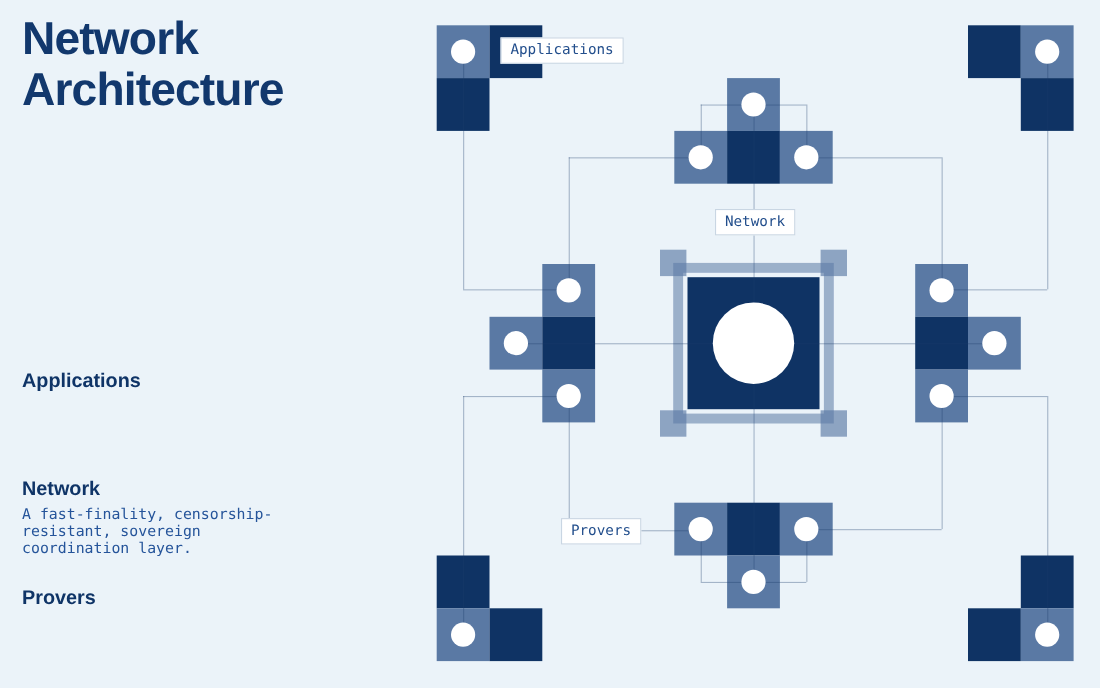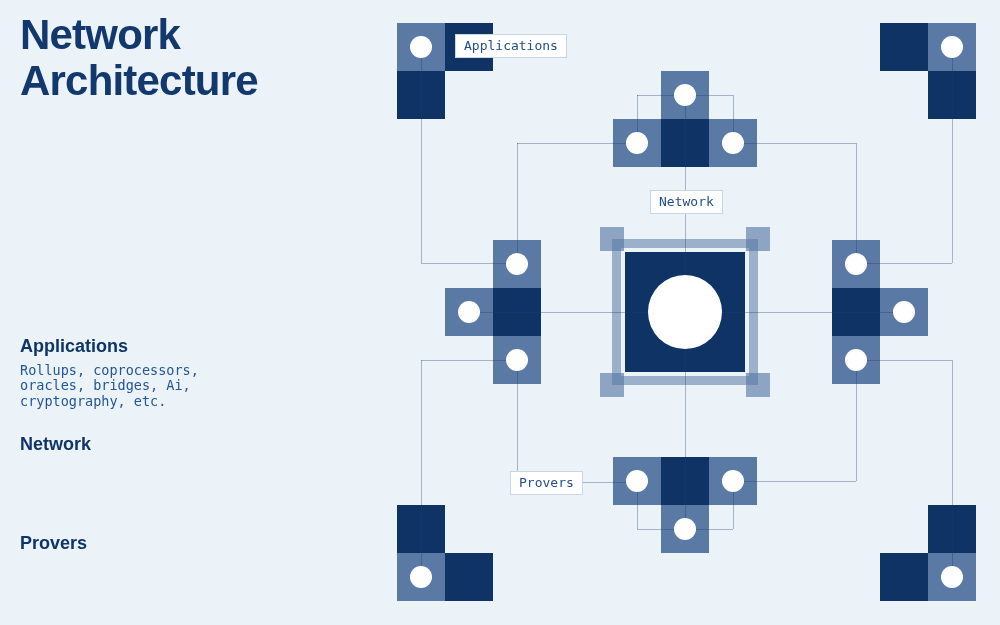--- a/index.html
+++ b/index.html
@@ -36,27 +36,27 @@
 </style>
 </head>
 <body>
 
 <div class="page">
   <h1 class="page-title">Network
 Architecture</h1>
 
   <section class="legend-item" style="top:337px">
     <h3>Applications</h3>
-    <p>Rollups, coprocessors,
-oracles, bridges, Ai,
-cryptography, etc.</p>
   </section>
 
   <section class="legend-item" style="top:435px">
     <h3>Network</h3>
+    <p>A fast-finality, censorship-
+resistant, sovereign
+coordination layer.</p>
   </section>
 
   <section class="legend-item" style="top:534px">
     <h3>Provers</h3>
   </section>
 
   <div class="diagram">
       <div class="sq" style="left: 397px; top: 23px; width: 48px; height: 48px; background: rgb(90, 121, 164); z-index: 1;"></div>
       <div class="sq" style="left: 445px; top: 23px; width: 48px; height: 48px; background: rgb(15, 51, 100); z-index: 1;"></div>
       <div class="sq" style="left: 397px; top: 71px; width: 48px; height: 48px; background: rgb(15, 51, 100); z-index: 1;"></div>

